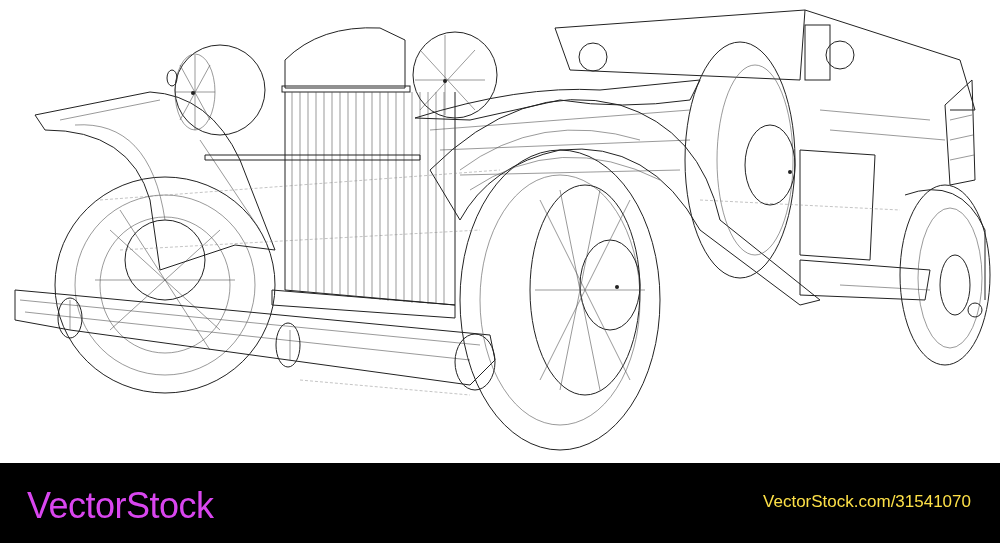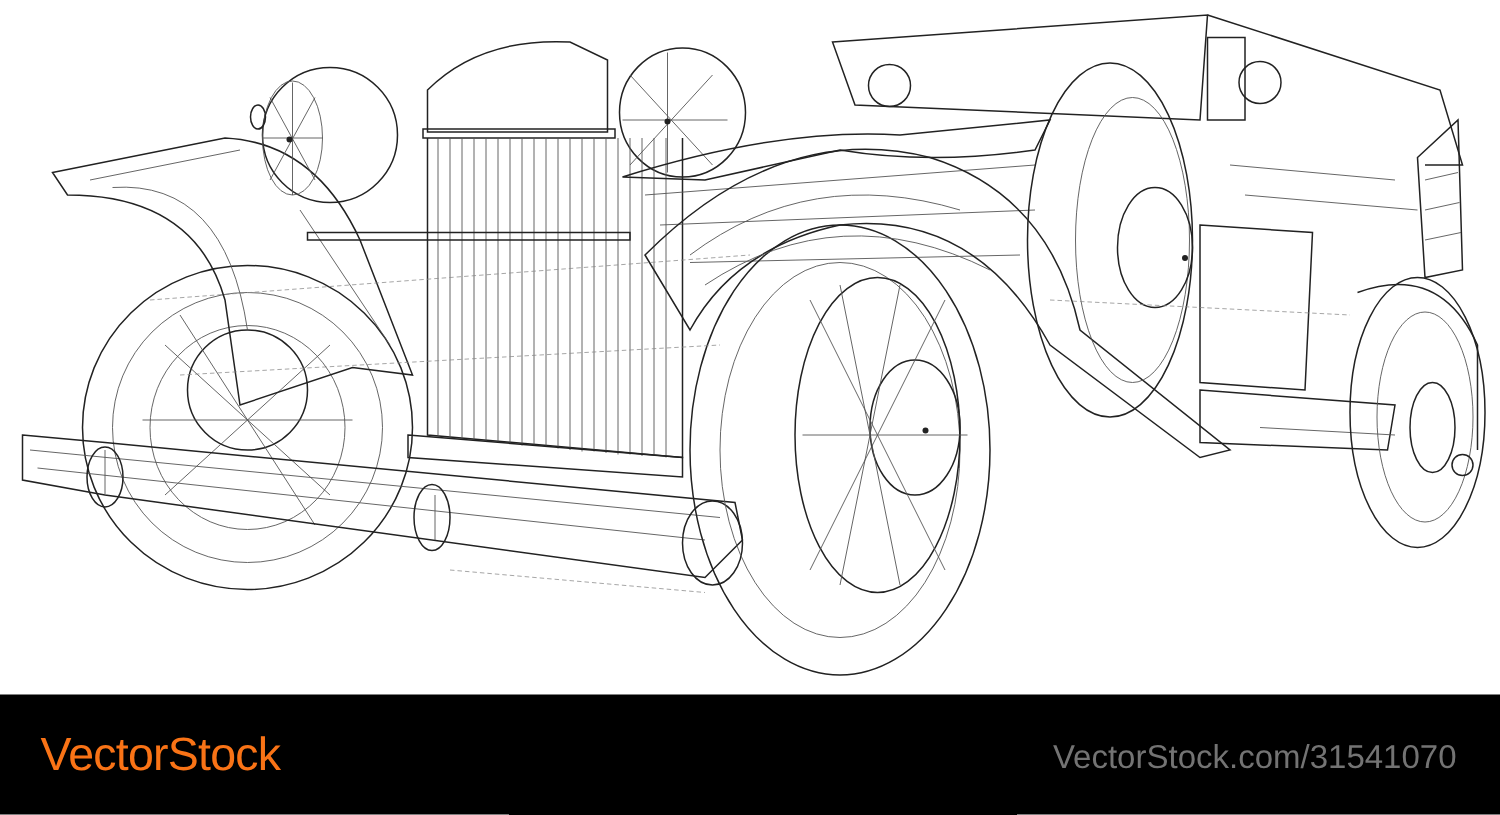--- a/index.html
+++ b/index.html
@@ -1,21 +1,21 @@
 <!DOCTYPE html>
 <html><head>
 <meta charset="utf-8">
 <style>
   html, body { margin:0; padding:0; }
   body { width:1000px; height:543px; background:#ffffff; overflow:hidden; position:relative; font-family:"Liberation Sans", sans-serif; }
   .art { position:absolute; left:0; top:0; width:1000px; height:463px; background:#fff; }
   .art svg { width:1000px; height:463px; display:block; }
   .bar { position:absolute; left:0; top:463px; width:1000px; height:80px; background:#000; }
-  .brand { position:absolute; left:27px; top:22px; color:#f97316; font-size:31px; letter-spacing:-0.5px; font-family:"Liberation Sans", sans-serif; }
-  .url { position:absolute; right:29px; top:29px; color:#737373; font-size:22px; font-family:"Liberation Sans", sans-serif; }
+  .brand { position:absolute; left:27px; top:22px; color:#d946ef; font-size:36px; letter-spacing:-0.5px; font-family:"Liberation Sans", sans-serif; }
+  .url { position:absolute; right:29px; top:29px; color:#fde047; font-size:17px; font-family:"Liberation Sans", sans-serif; }
   svg .w { fill:none; stroke:#222; stroke-width:1; }
   svg .l { fill:none; stroke:#555; stroke-width:0.6; }
   svg .d { fill:none; stroke:#888; stroke-width:0.5; stroke-dasharray:3 2; }
 </style>
 </head>
 <body>
 
 <div class="art">
   <svg viewBox="0 0 1000 463">
 

